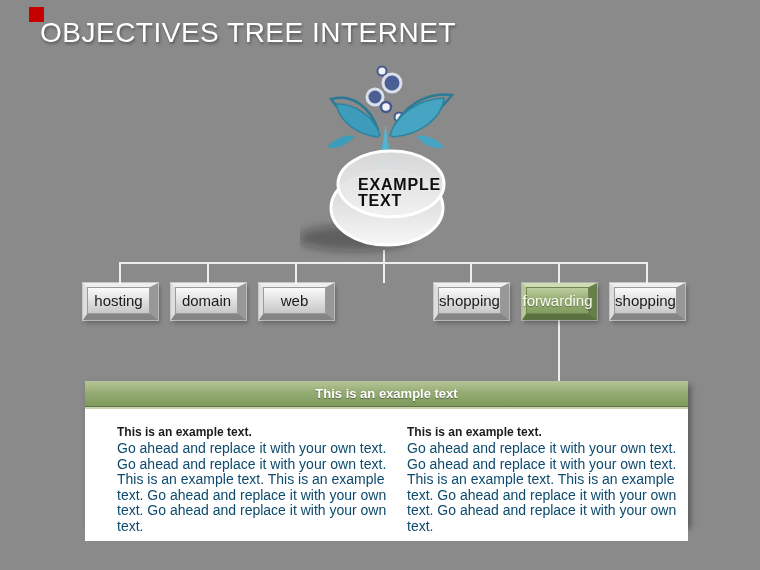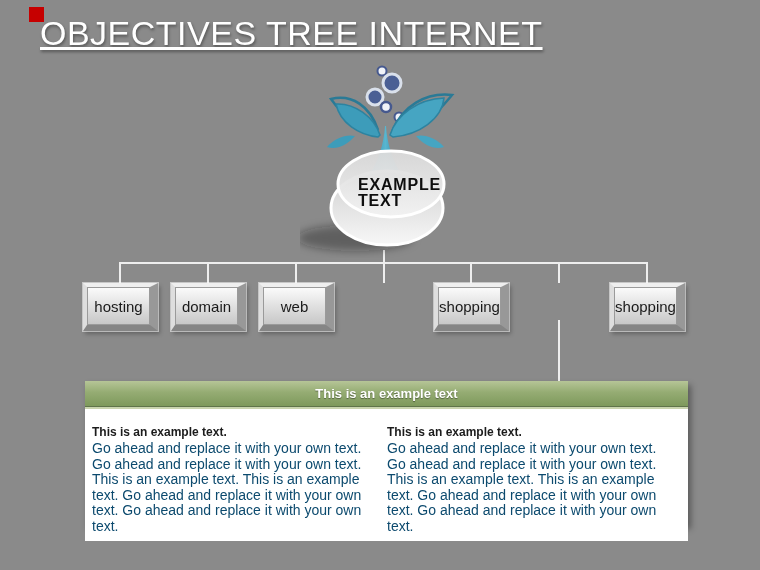--- a/index.html
+++ b/index.html
@@ -2,30 +2,29 @@
 <html><head>
 <meta charset="utf-8">
 <style>
   html,body{margin:0;padding:0;}
   #slide{
     position:relative;width:760px;height:570px;overflow:hidden;
     background:#8a8a8a;font-family:"Liberation Sans",sans-serif;
   }
   .red-marker{position:absolute;left:29px;top:7px;width:15px;height:15px;background:#c60000;}
   .title{
-    position:absolute;left:40px;top:16px;font-size:34px;line-height:34px;
+    position:absolute;left:40px;top:16px;font-size:28px;line-height:34px;
     color:#ffffff;letter-spacing:.5px;text-shadow:1px 2px 3px rgba(0,0,0,.38);
     white-space:nowrap;
-    text-decoration:underline;
   }
   
   .line{position:absolute;background:#eeeeee;}
   
   .node{
-    position:absolute;top:283px;width:75px;height:48px;box-sizing:border-box;
+    position:absolute;top:283px;width:75px;height:37px;box-sizing:border-box;
     border-style:solid;border-width:4px 8px 6px 4px;
     border-color:#efefef #989898 #858585 #dedede;
     background:linear-gradient(180deg,#fcfcfc 0%,#e7e7e7 38%,#c6c6c6 100%);
     box-shadow:0 0 0 1px rgba(252,252,252,.55), 2px 3px 4px rgba(0,0,0,.28), inset 0 0 0 1px #9a9a9a;
     display:flex;align-items:center;justify-content:center;
     font-size:15px;color:#1a1a1a;cursor:default;text-align:right;
   }
   .node.green{
     border-color:#d0dcb4 #677f4b #5b7240 #b7c796;
     background:linear-gradient(180deg,#c2d1a4 0%,#9cb37b 40%,#819c5e 100%);
@@ -45,21 +44,21 @@
   }
   .panel-header{
     height:25px;
     background:linear-gradient(180deg,#b6c597 0%,#95ac73 45%,#7e995c 100%);
     border-bottom:1px solid #5f744a;
     display:flex;align-items:center;justify-content:center;
     font-size:13px;font-weight:bold;color:#ffffff;text-shadow:0 1px 1px rgba(0,0,0,.4);
   }
   .panel-body{
     height:116px;background:#ffffff;border-top:2px solid #c9d4ae;
-    display:flex;gap:15px;padding:16px 6px 0 7px;box-sizing:content-box;
+    display:flex;gap:15px;padding:16px 6px 0 32px;box-sizing:content-box;
   }
   .col{width:280px;}
   .col-heading{font-size:12px;font-weight:bold;color:#1c1c1c;line-height:15px;margin:0 0 1px 0;}
   .col-text{font-size:14px;color:#0c4a6e;line-height:15.6px;}
 </style>
 </head>
 <body>
 
 <div id="slide">
 
@@ -132,20 +131,23 @@
     </div>
   <div class="node" style="left:259px;">
       <span>web</span>
     </div>
   <div class="node" style="left:171px;">
       <span>domain</span>
     </div>
   <div class="node" style="left:434px;">
       <span>shopping</span>
     </div>
+  <div class="node green" style="left:522px;">
+      <span>forwarding</span>
+    </div>
   <div class="node" style="left:610px;">
       <span>shopping</span>
     </div>
 
   <div class="panel">
     <div class="panel-header">
       <span>This is an example text</span>
     </div>
     <div class="panel-body">
       <div class="col">

